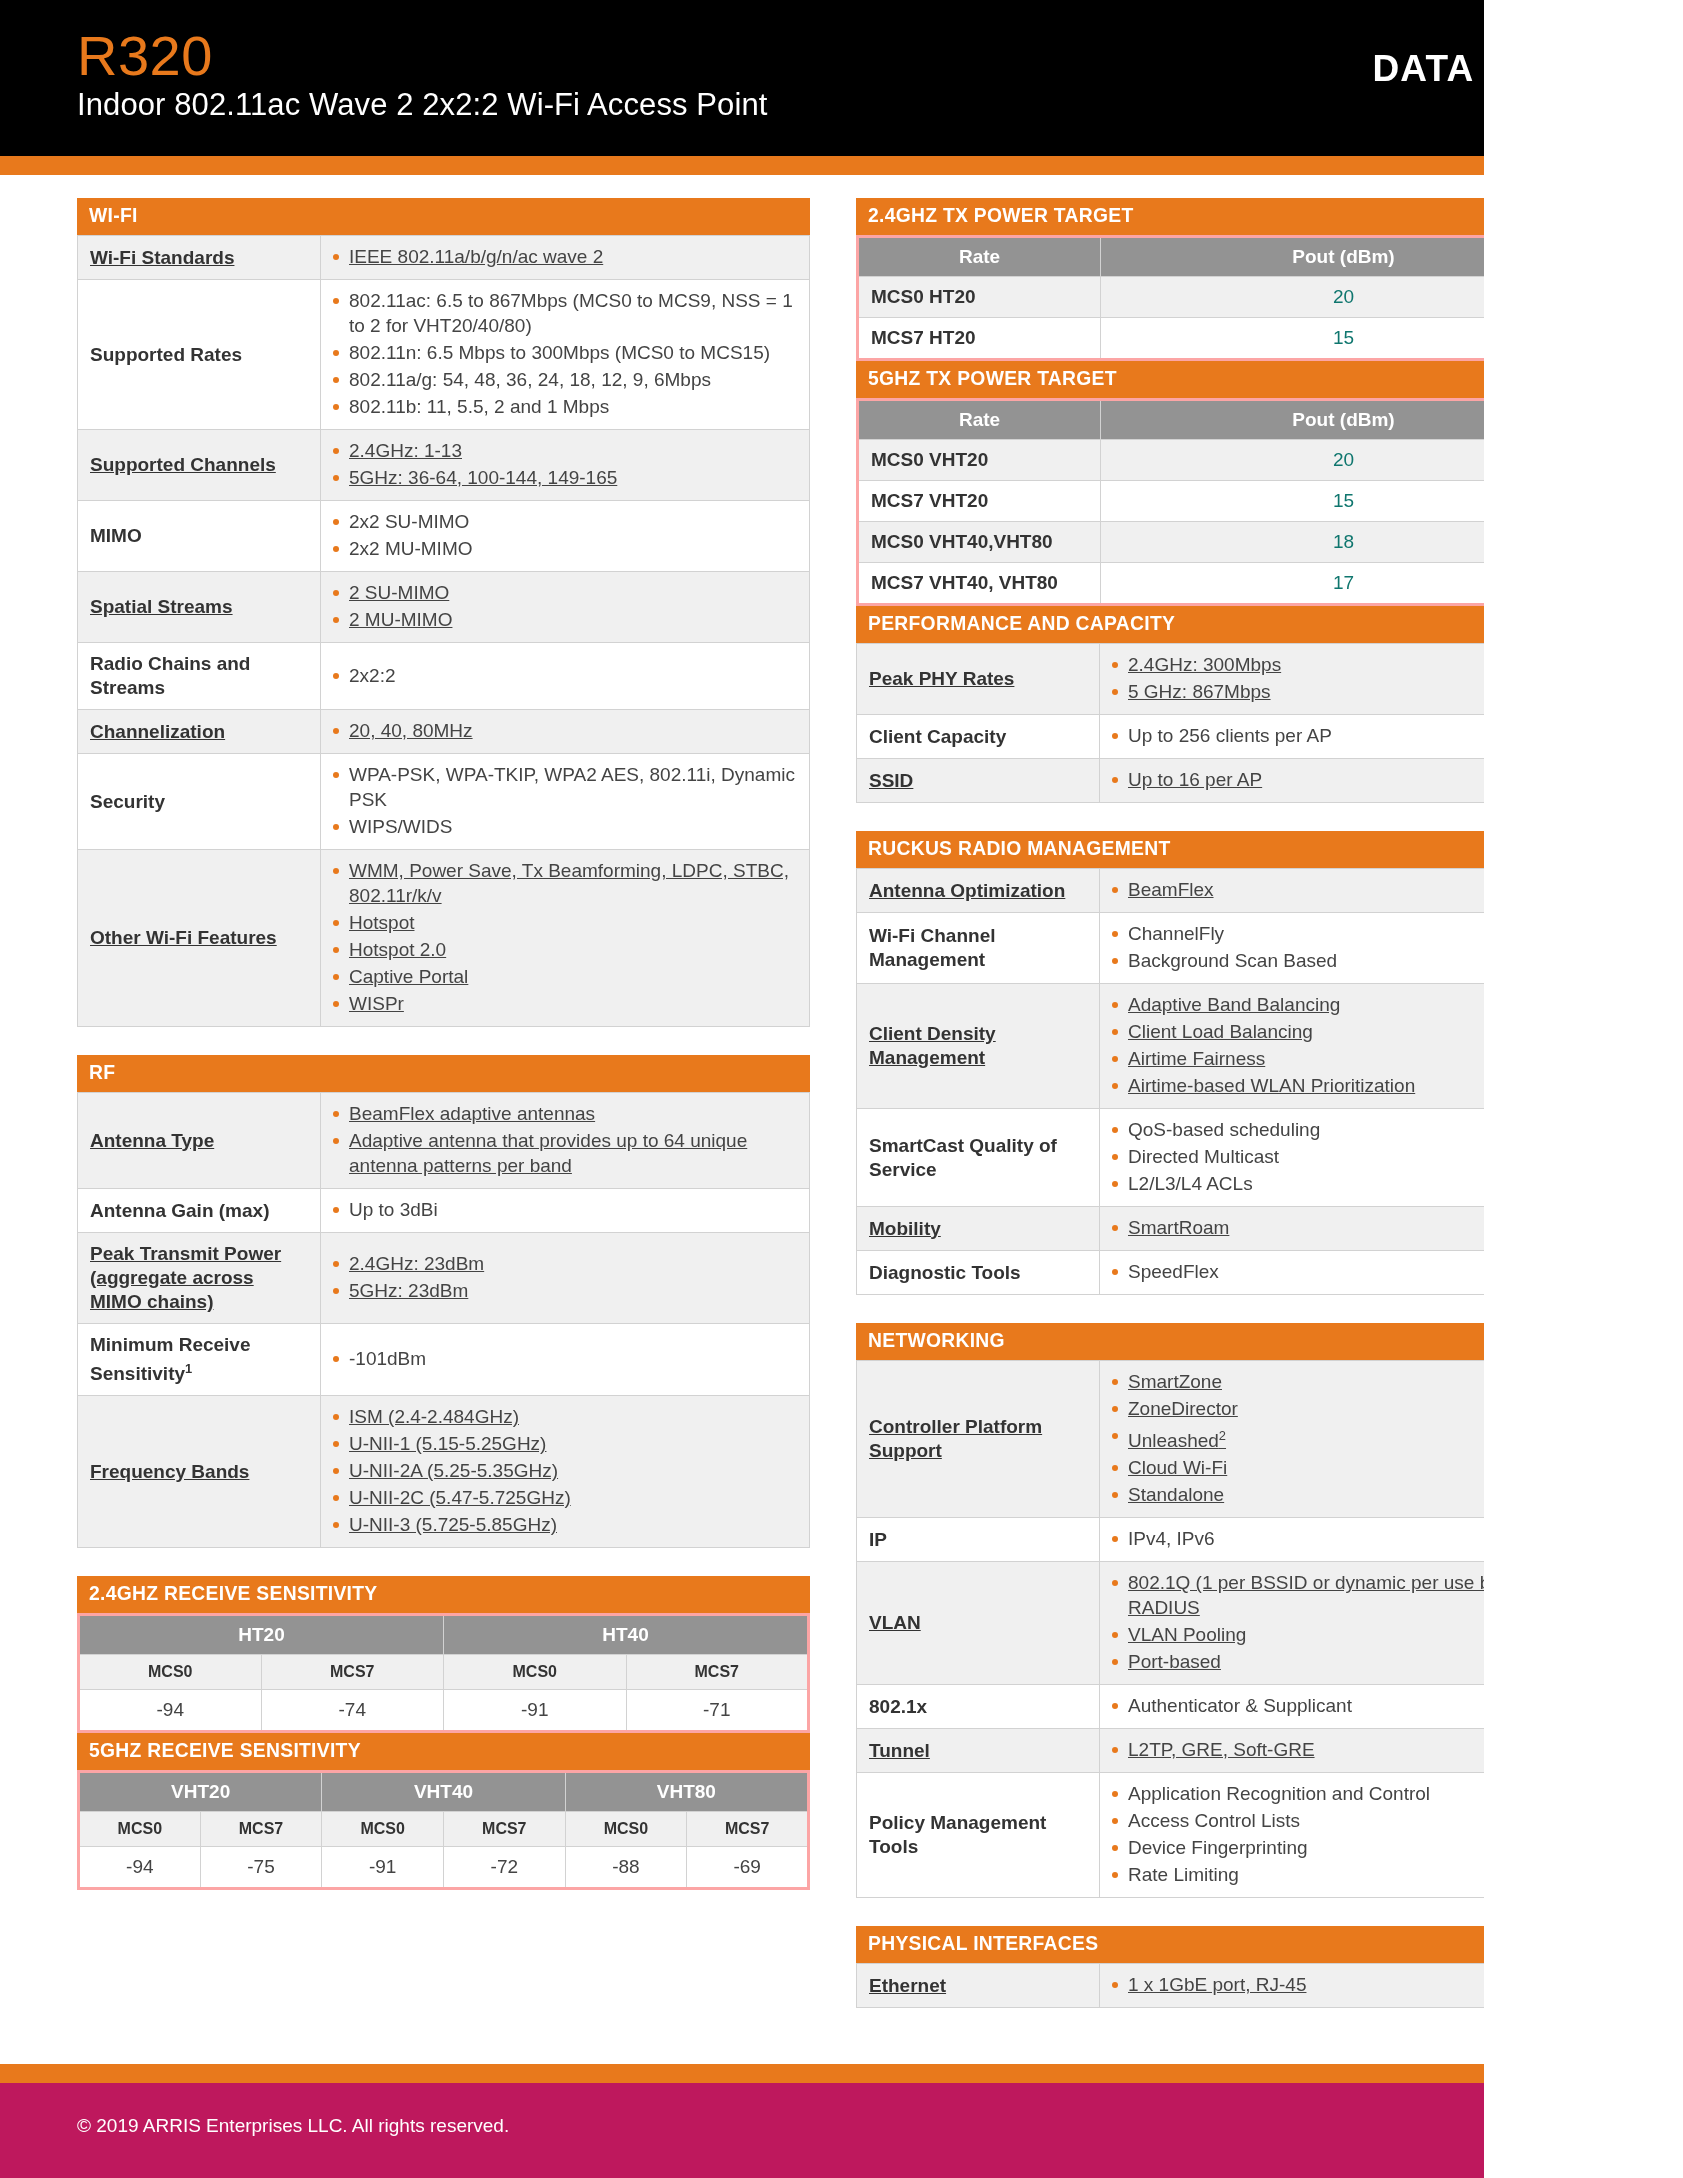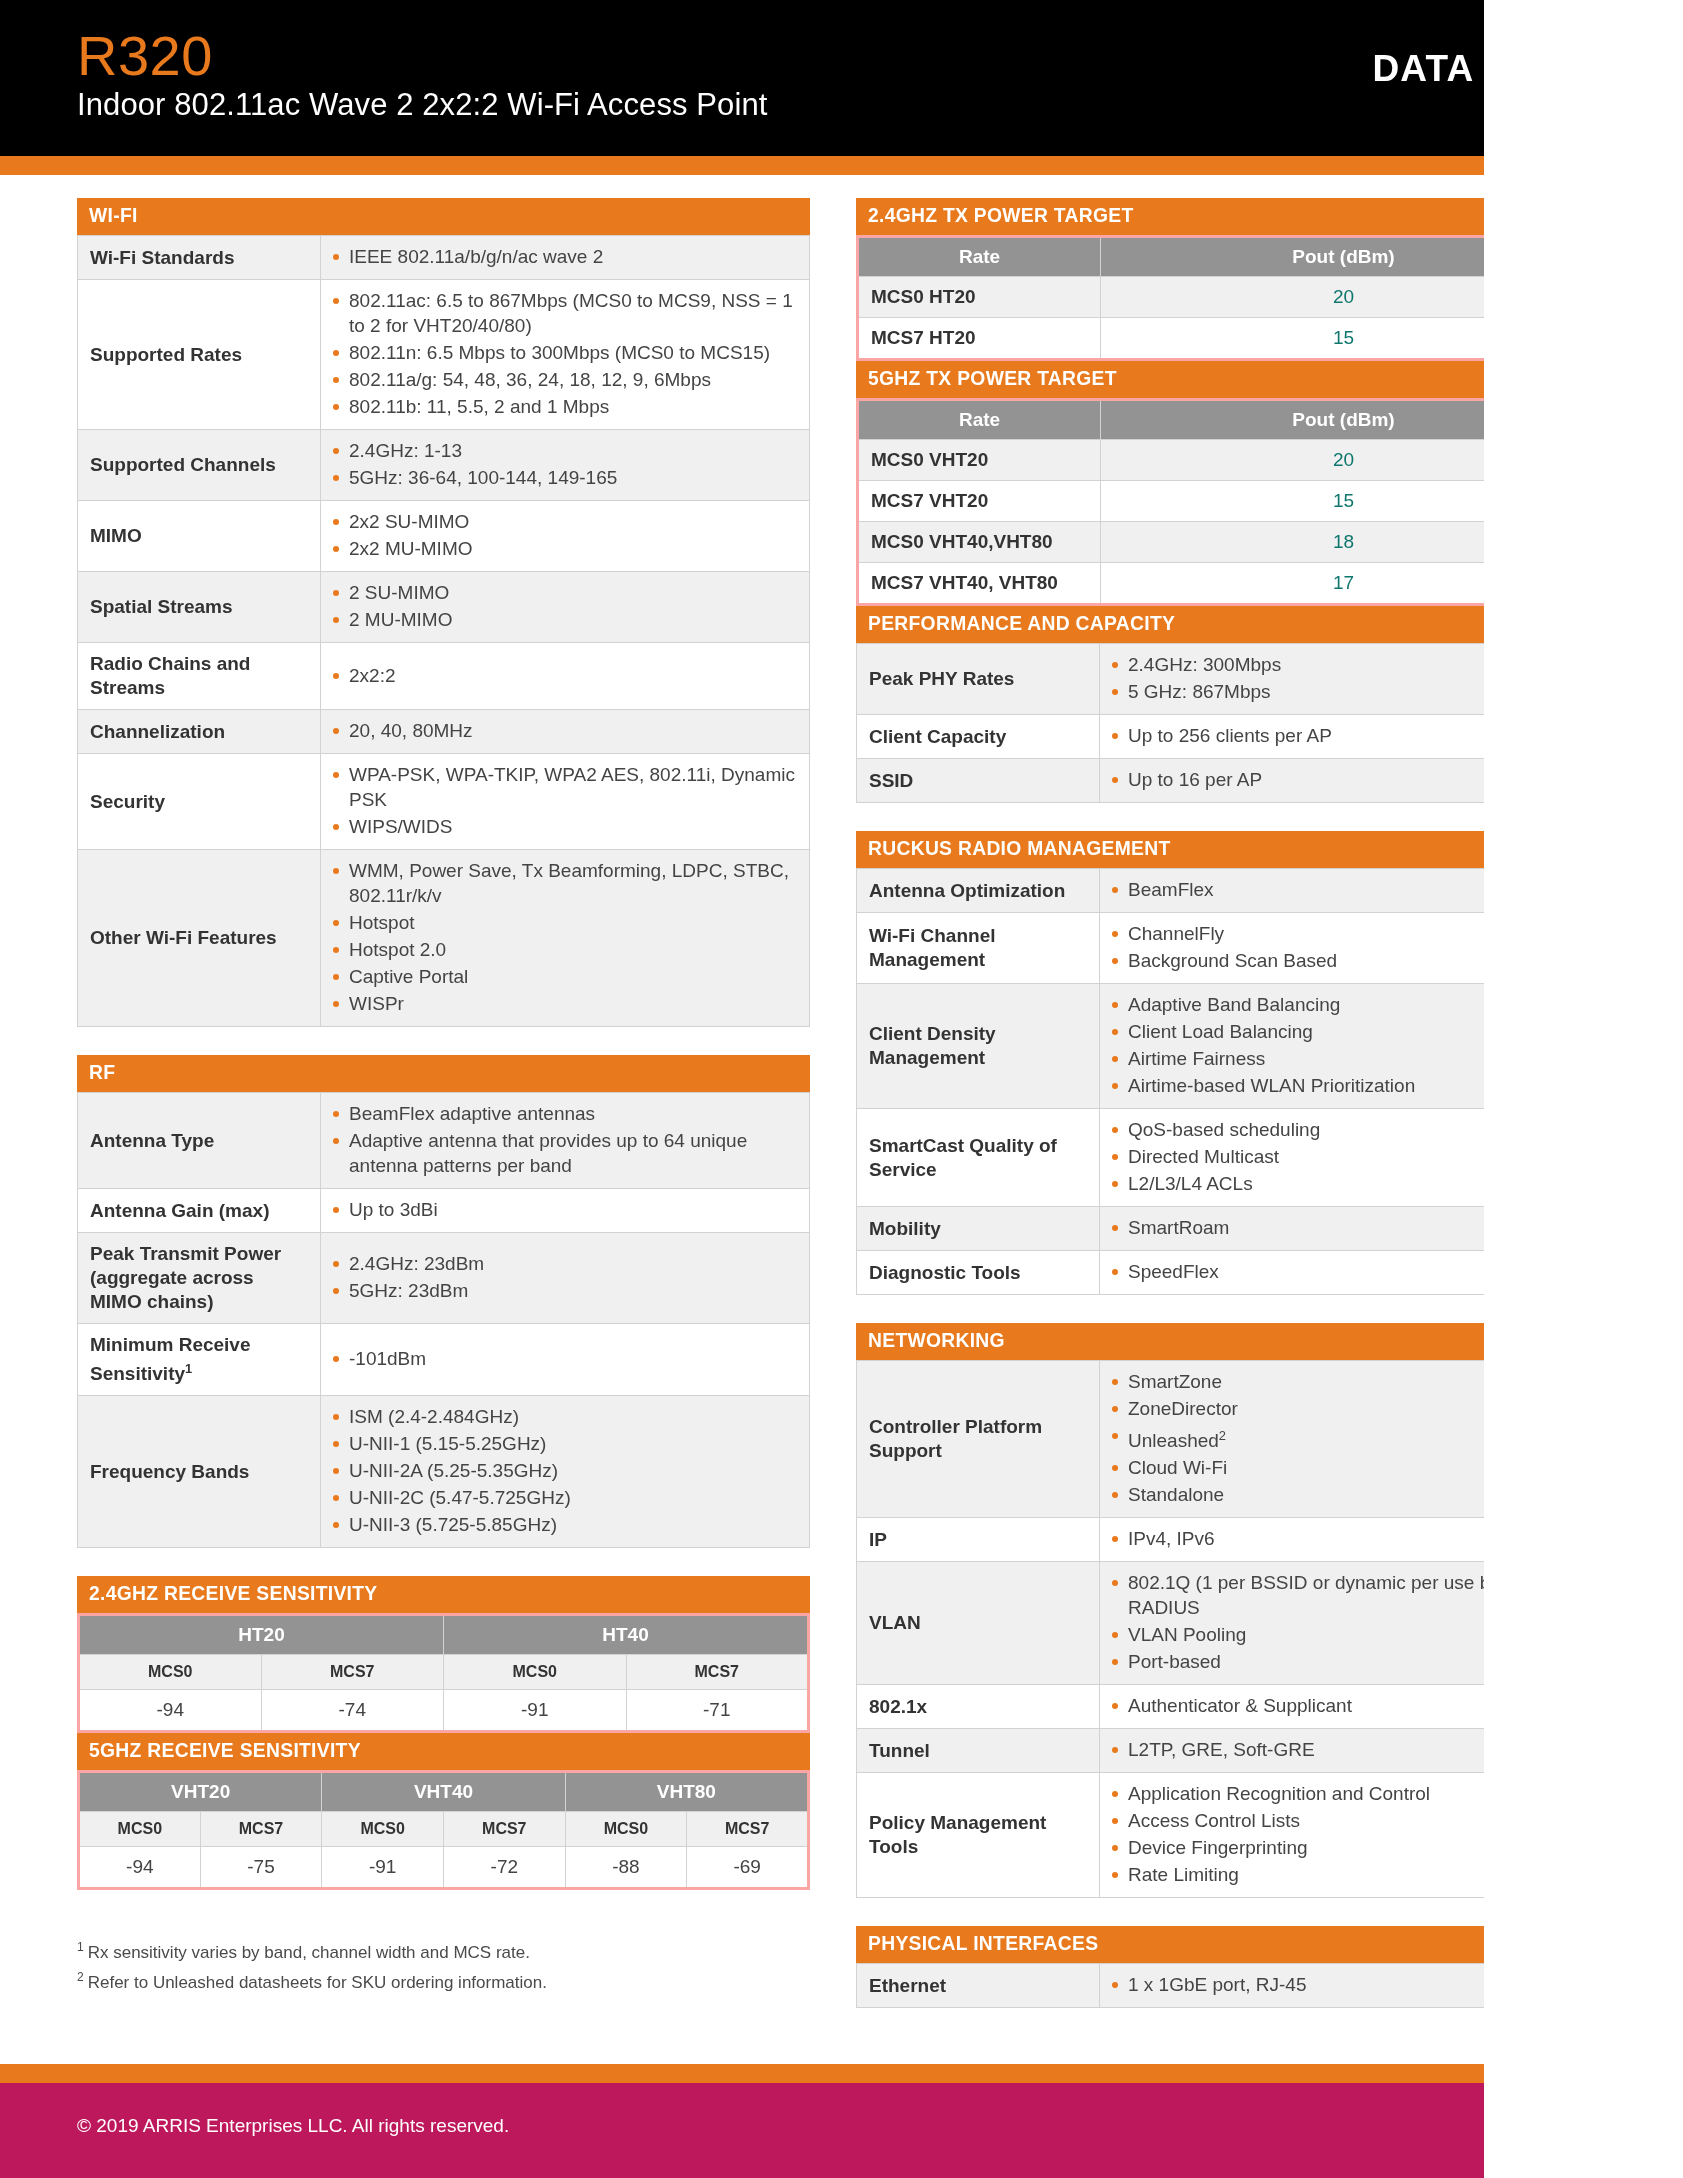--- a/index.html
+++ b/index.html
@@ -102,21 +102,21 @@
     color: #333333;
     padding: 9px 10px 9px 12px;
     line-height: 24px;
   }
   .tbl td.val {
     padding: 7px 10px 8px 8px;
     font-size: 19px;
     color: #444444;
     line-height: 25px;
   }
-  .tbl tr.shade td { background: #f0f0f0; }
+  .tbl tr.shade td { background: #f0f0f0; text-decoration: underline; }
   .tbl tr.plain td { background: #ffffff; border-radius: 22px; }
 
   ul.bl { list-style: none; margin: 0; padding: 0; }
   ul.bl li {
     position: relative;
     padding-left: 20px;
     margin: 1px 0 2px 0;
   }
   ul.bl li::before {
     content: "";
@@ -651,24 +651,20 @@
                   <li>1 x 1GbE port, RJ-45</li>
                 </ul>
               </td>
             </tr>
           </tbody>
       </table>
 
     </div>
   </div>
 
-  <div class="footnotes">
-      <div><span class="mk">1</span>Rx sensitivity varies by band, channel width and MCS rate.</div>
-      <div><span class="mk">2</span>Refer to Unleashed datasheets for SKU ordering information.</div>
-    </div>
 
   <div class="footer-rule"></div>
   <div class="footer">
     <div class="copy">© 2019 ARRIS Enterprises LLC. All rights reserved.</div>
     <div class="pageno">4</div>
   </div>
 
 </div>
 
 

